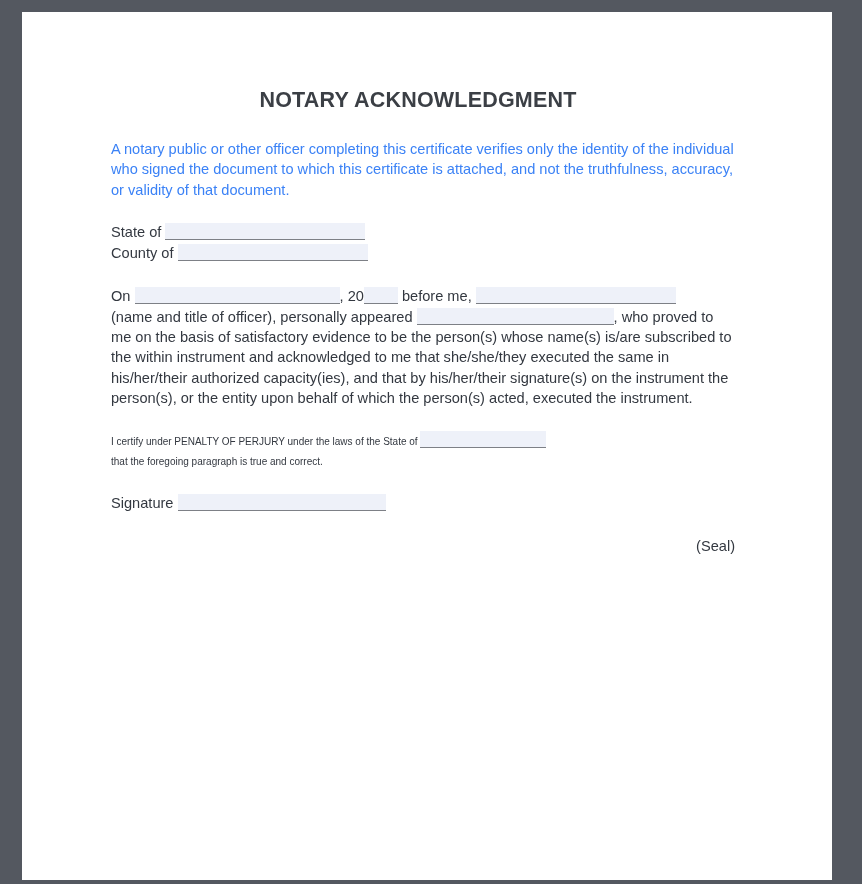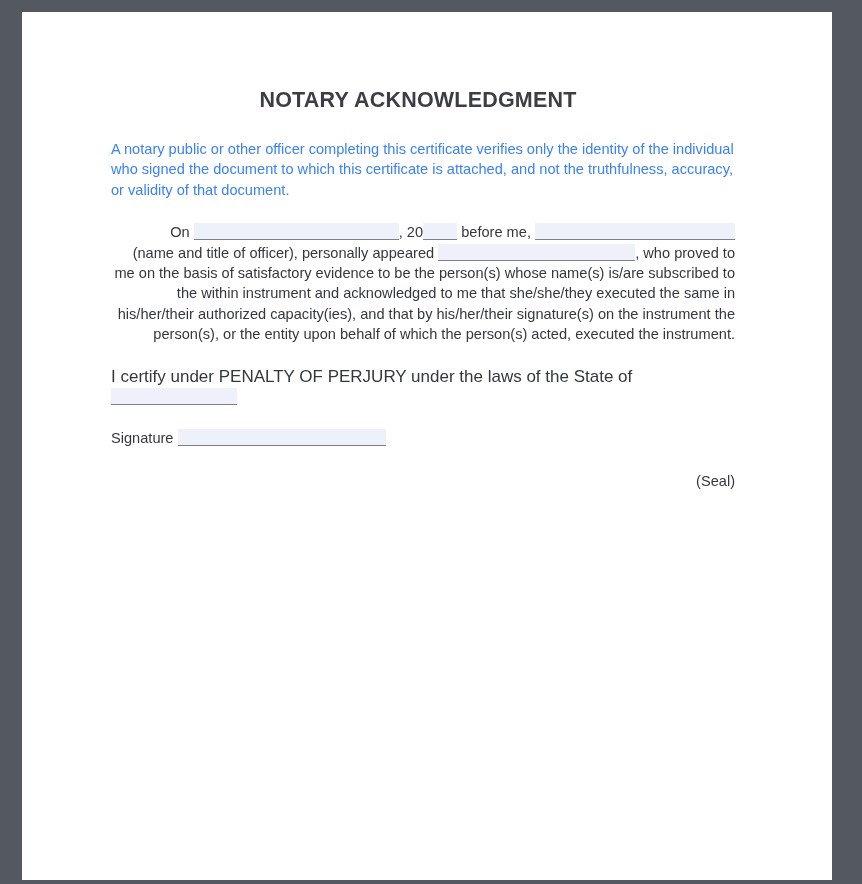--- a/index.html
+++ b/index.html
@@ -82,24 +82,23 @@
     white-space: nowrap;
   }
   .state-county {
     margin-bottom: 22px;
   }
   .body-flow {
     font-size: 14.6px;
     line-height: 20.4px;
     color: #333840;
     margin: 0 0 22px 0;
-    text-align: right;
   }
   .certify {
-    font-size: 17px;
+    font-size: 10px;
     line-height: 20.4px;
     color: #333840;
     margin: 4px 0 22px 0;
   }
   .witness {
     font-size: 14.6px;
     line-height: 20.4px;
     color: #333840;
     margin: 0 0 42px 0;
   }
@@ -137,35 +136,44 @@
   <div class="page-shadow"></div>
 
   <div class="page">
     <div class="doc-inner">
 
       <div class="doc-title">NOTARY ACKNOWLEDGMENT</div>
 
       <p class="para">A notary public or other officer completing this certificate verifies only the identity of the individual who signed the document to which this certificate is attached, and not the truthfulness, accuracy, or validity of that document.</p>
 
       <div class="state-county">
+        <div class="line-row">
+          <span>State of</span>
+          <span class="blank w-state"></span>
+        </div>
+        <div class="line-row">
+          <span>County of</span>
+          <span class="blank w-county"></span>
+        </div>
       </div>
 
       <div class="body-flow">
         <span>On</span>
         <span class="blank w-date"></span><span>, 20</span><span class="blank w-yy"></span>
         <span>before me,</span>
         <span class="blank w-officer"></span><br>
         <span>(name and title of officer), personally appeared</span>
         <span class="blank w-name"></span><span>, who proved</span>
         <span>to me on the basis of satisfactory evidence to be the person(s) whose name(s) is/are subscribed to the within instrument and acknowledged to me that she/she/they executed the same in his/her/their authorized capacity(ies), and that by his/her/their signature(s) on the instrument the person(s), or the entity upon behalf of which the person(s) acted, executed the instrument.</span>
       </div>
 
       <div class="certify">
         <span>I certify under PENALTY OF PERJURY under the laws of the State of</span>
         <span class="blank w-statename"></span><br>
+        <span>that the foregoing paragraph is true and correct.</span>
       </div>
 
 
       <div class="sig-row">
         <span>Signature</span>
         <span class="blank w-sig"></span>
         <span class="seal">(Seal)</span>
       </div>
 
 

